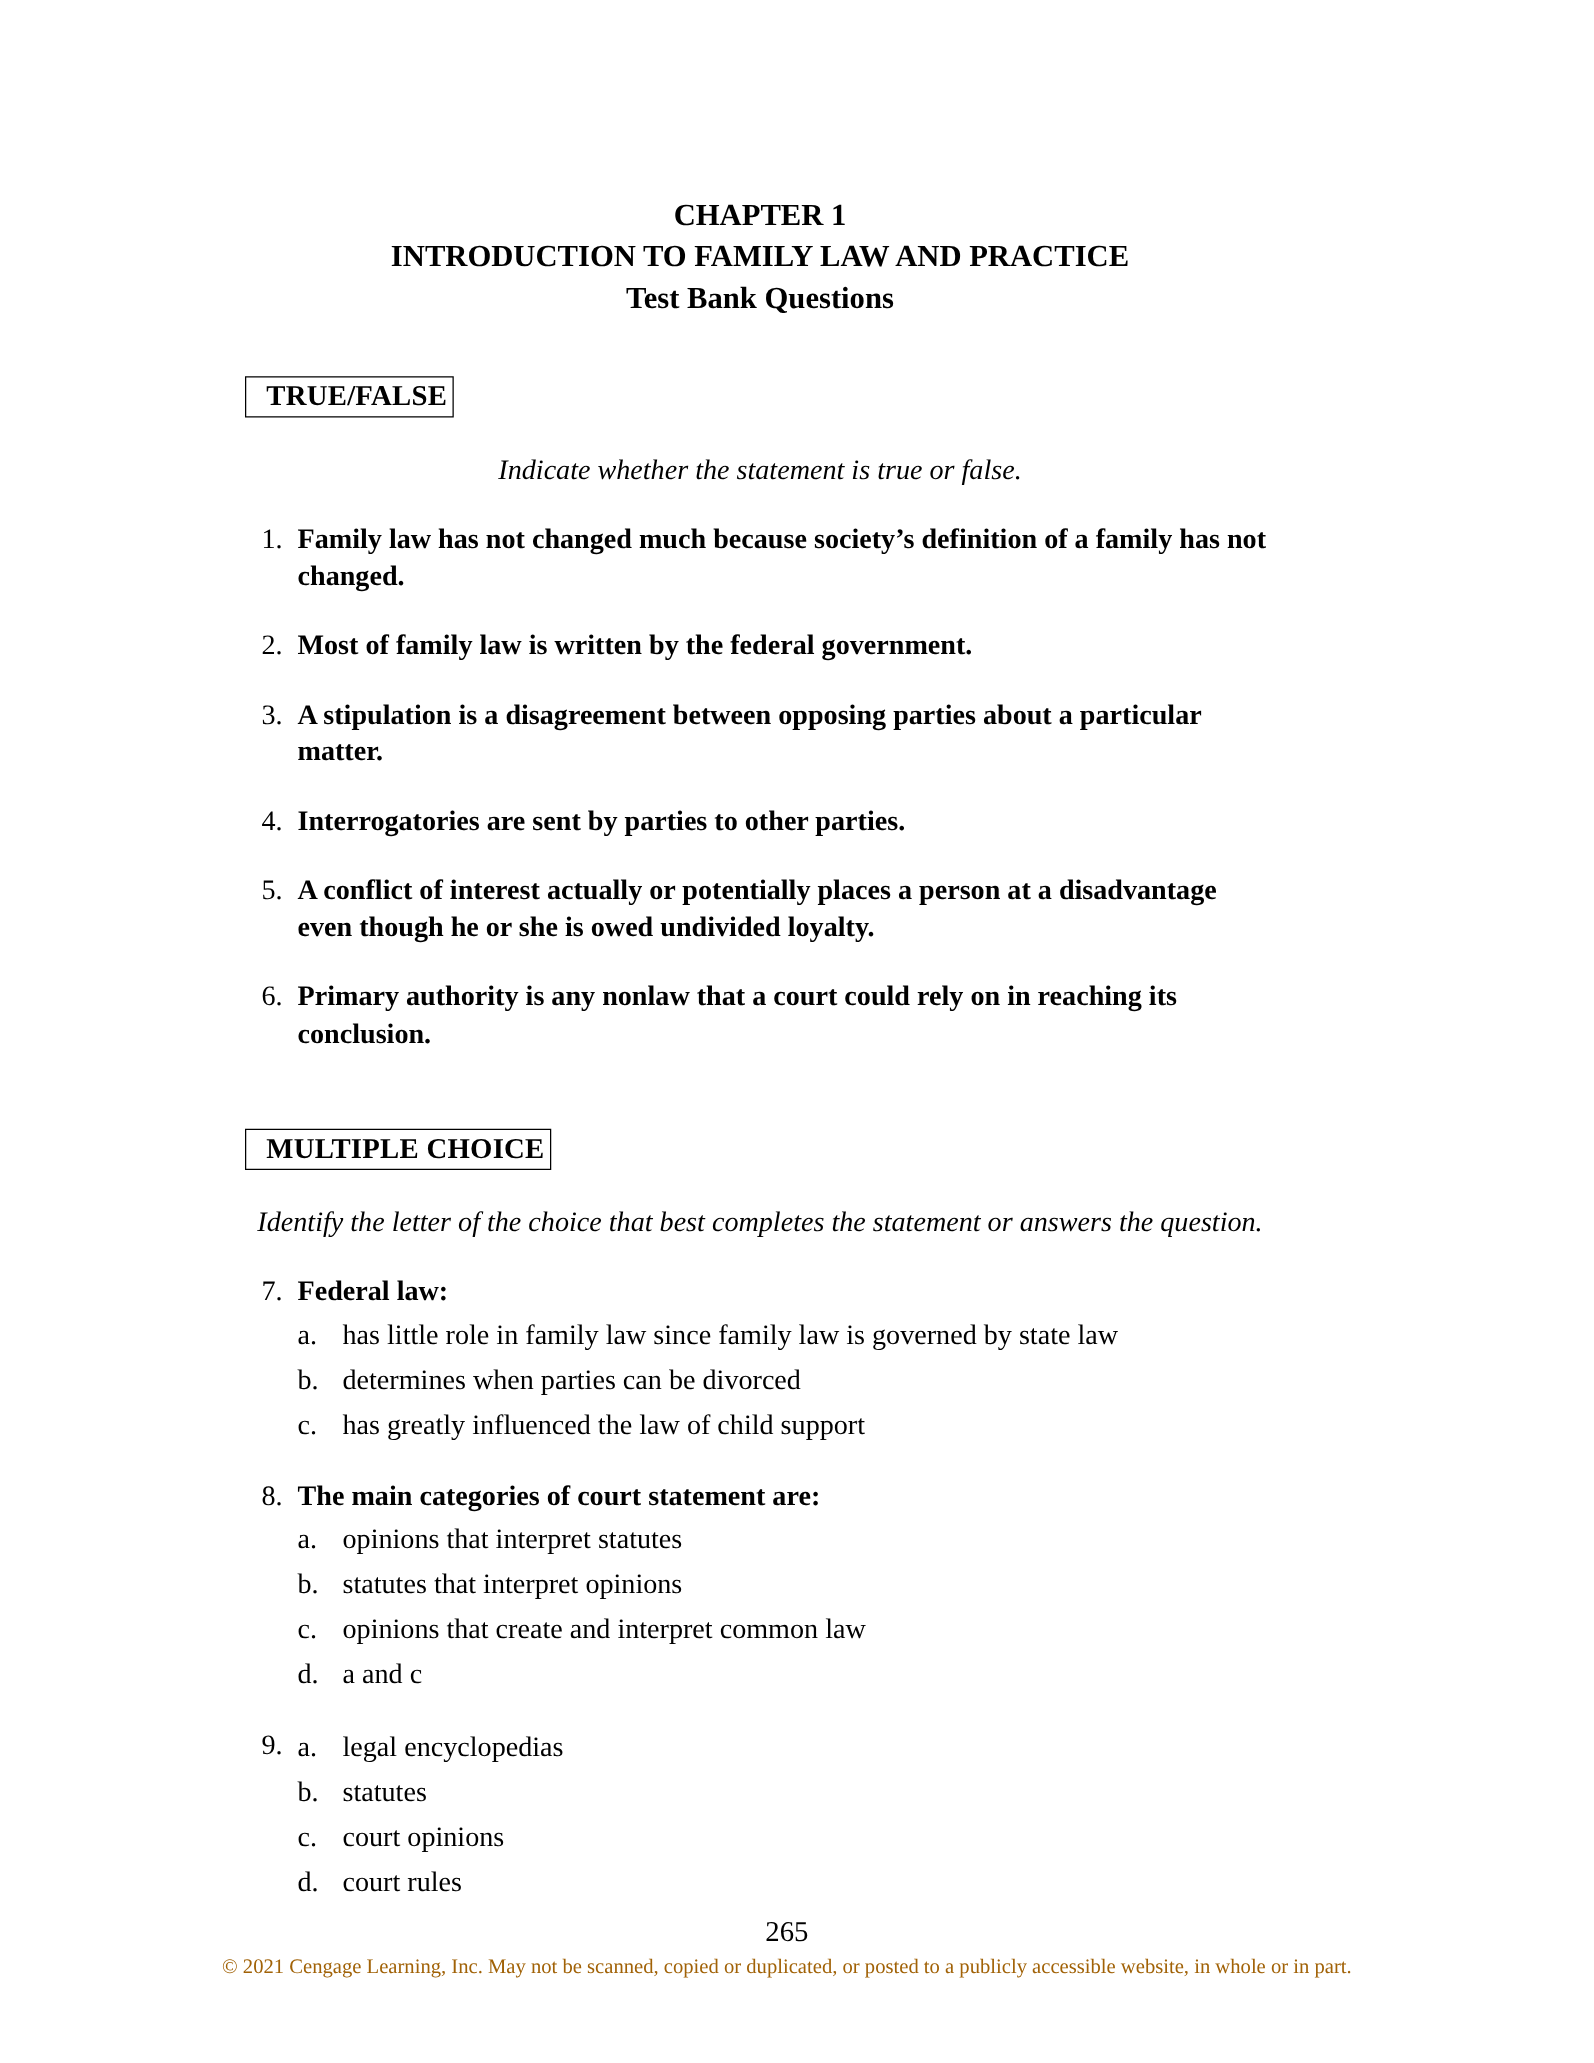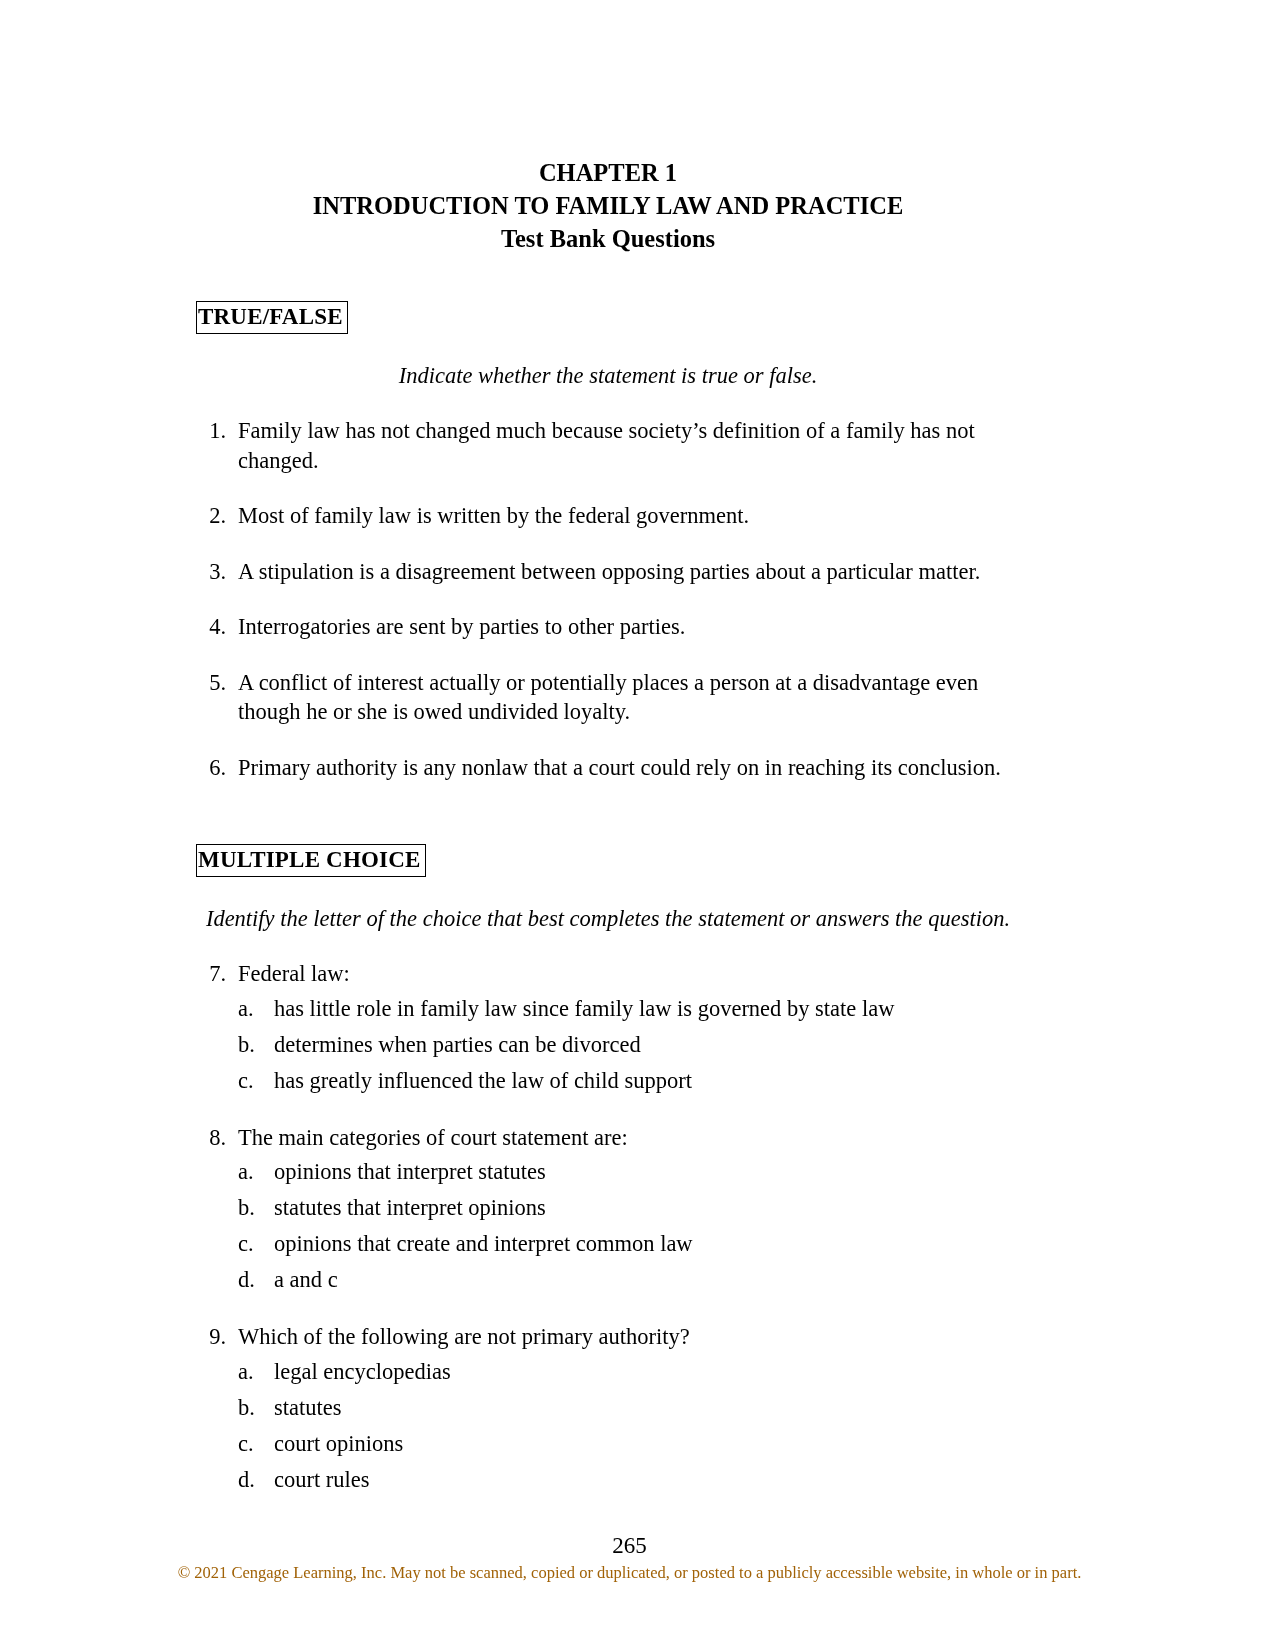--- a/index.html
+++ b/index.html
@@ -32,21 +32,21 @@
     font-weight: bold;
     font-size: 24.5px;
     line-height: 33px;
   }
   .title-line { display: block; }
 
   
   .section-box {
     display: inline-block;
     border: 1px solid #000000;
-    padding: 2px 4px 3px 1px;
+    padding: 2px 4px 3px 16px;
     font-weight: bold;
     font-size: 23px;
     line-height: 26px;
     letter-spacing: 0.2px;
   }
 
   .truefalse-head { margin-top: 46px; }
   .mc-head { margin-top: 62px; }
 
   
@@ -71,21 +71,21 @@
     font-size: 22.5px;
     line-height: 29.5px;
   }
   .qnum {
     position: absolute;
     left: 0;
     top: 0;
     width: 30px;
     text-align: right;
   }
-  .qtext { display: block; }
+  .qtext { display: block; font-weight: bold; }
 
   
   .choices {
     margin: 0;
     padding: 0;
     list-style: none;
   }
   .choice {
     position: relative;
     padding-left: 36px;
@@ -211,21 +211,20 @@
           </li>
           <li class="choice">
             <span class="choice-letter">d.</span>
             <span>a and c</span>
           </li>
         </ul>
       </li>
 
       <li class="qitem">
         <span class="qnum">9.</span>
-        <span class="qtext">Which of the following are not primary authority?</span>
         <ul class="choices">
           <li class="choice">
             <span class="choice-letter">a.</span>
             <span>legal encyclopedias</span>
           </li>
           <li class="choice">
             <span class="choice-letter">b.</span>
             <span>statutes</span>
           </li>
           <li class="choice">

